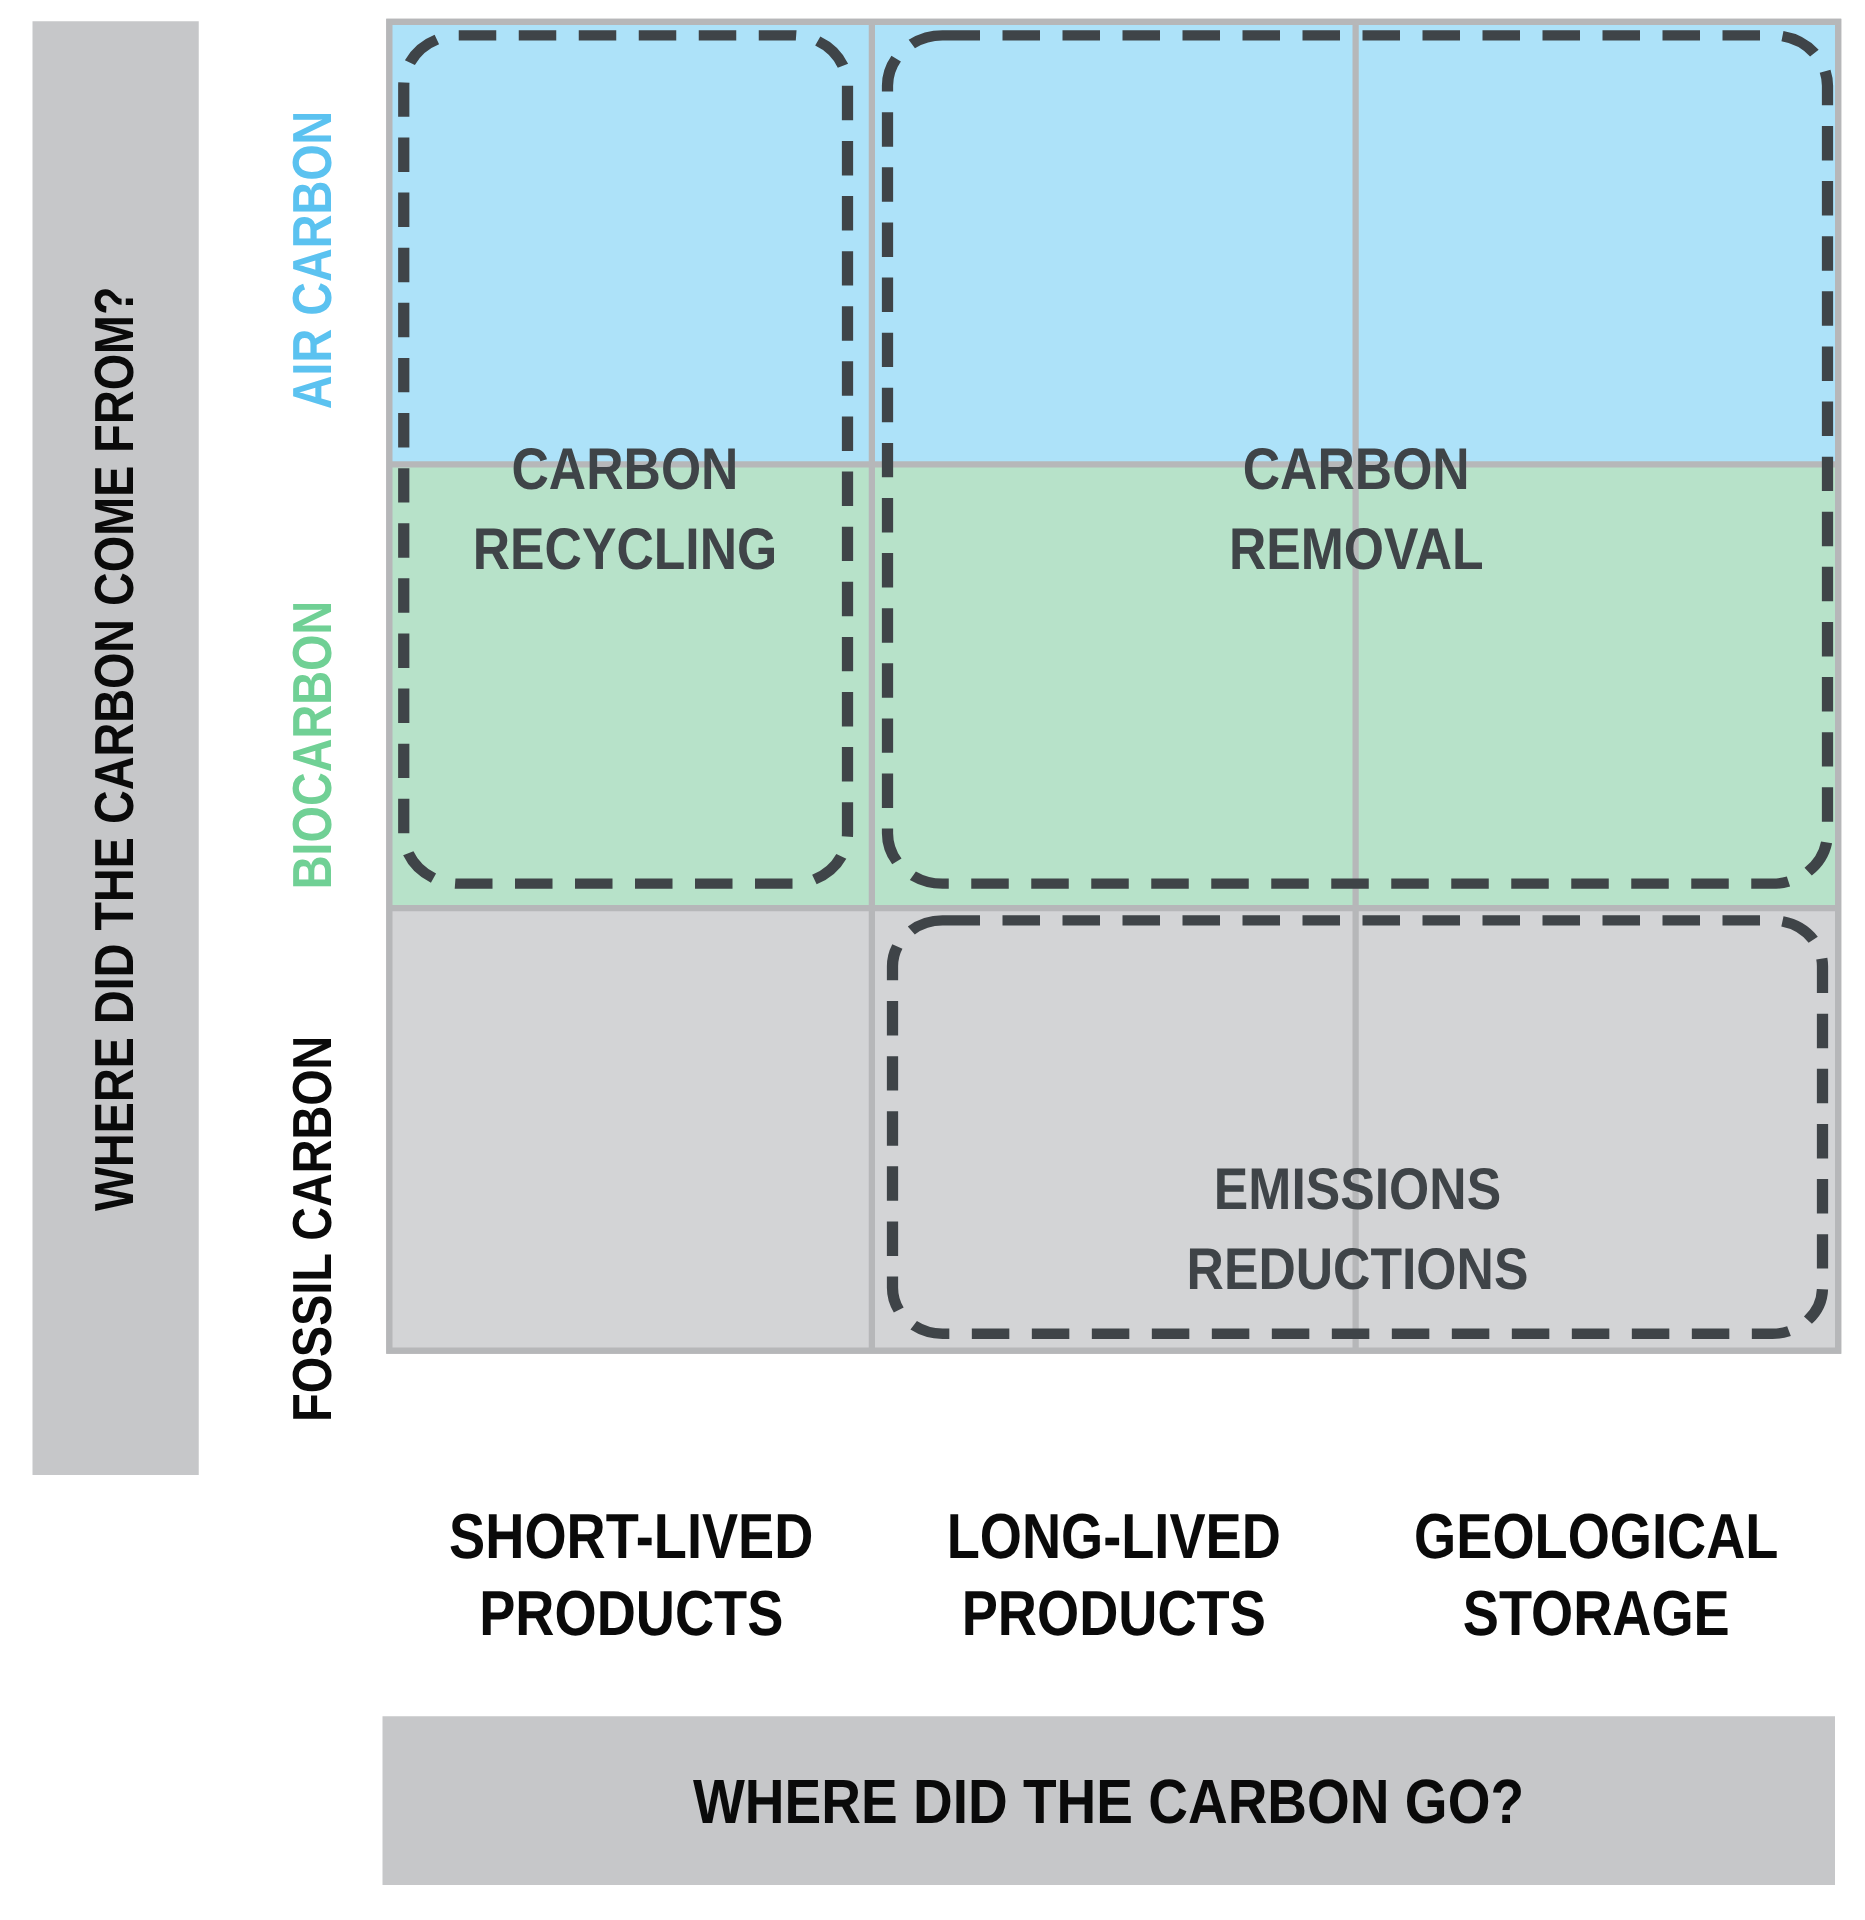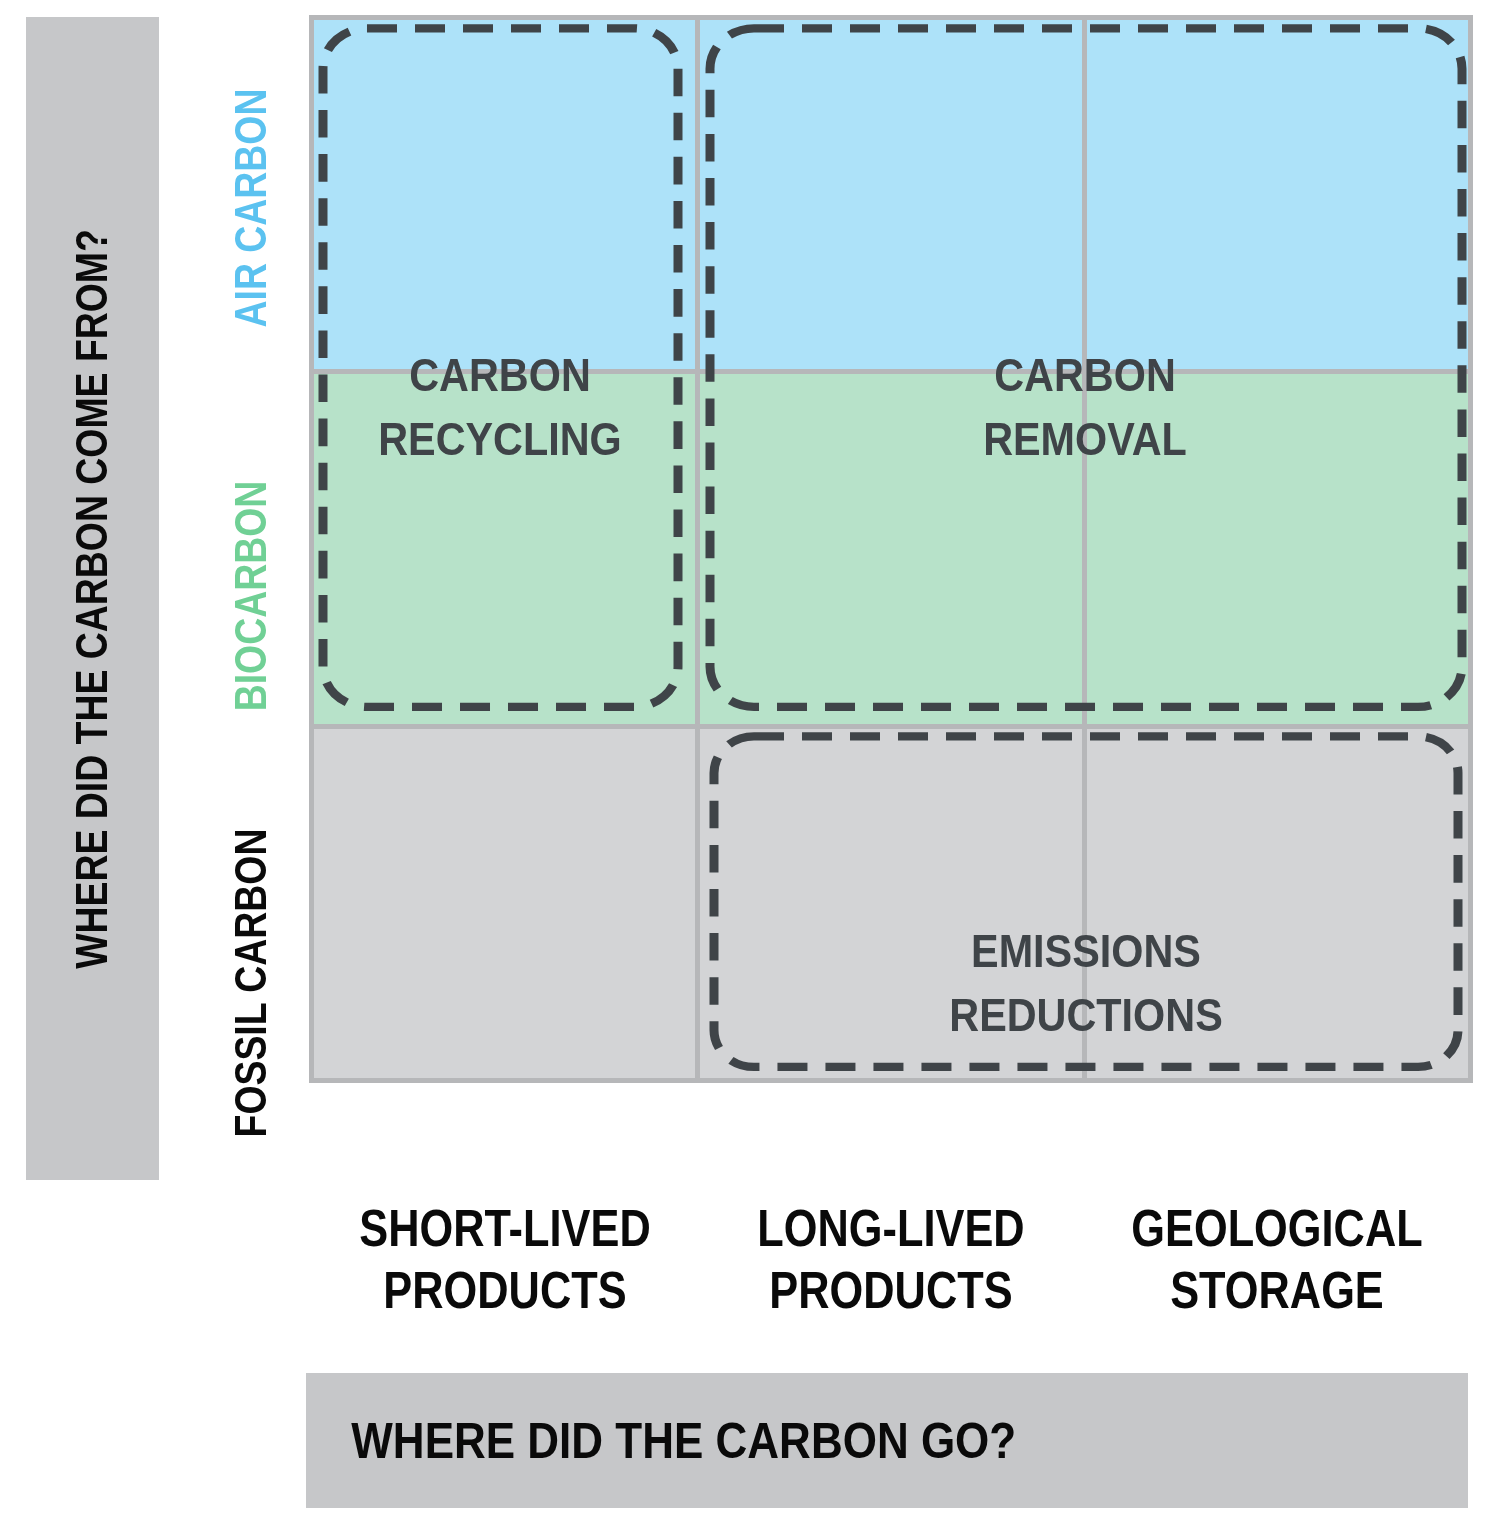--- a/index.html
+++ b/index.html
@@ -21,21 +21,21 @@
   }
   .y-axis-bar .bar-text {
     white-space: nowrap;
     transform: rotate(-90deg) scaleX(0.85);
     font-size: 44px; font-weight: 700; letter-spacing: 0px;
   }
   .x-axis-bar {
     position: absolute;
     left: 306px; top: 1373px;
     width: 1162px; height: 135px;
-    display: flex; align-items: center; justify-content: flex-start;
+    display: flex; align-items: center; justify-content: center;
   }
   .x-axis-bar .bar-text {
     transform: scaleX(0.88);
     font-size: 50px; font-weight: 700; white-space: nowrap;
   }
 
   
   .row-label {
     position: absolute;
     white-space: nowrap;

